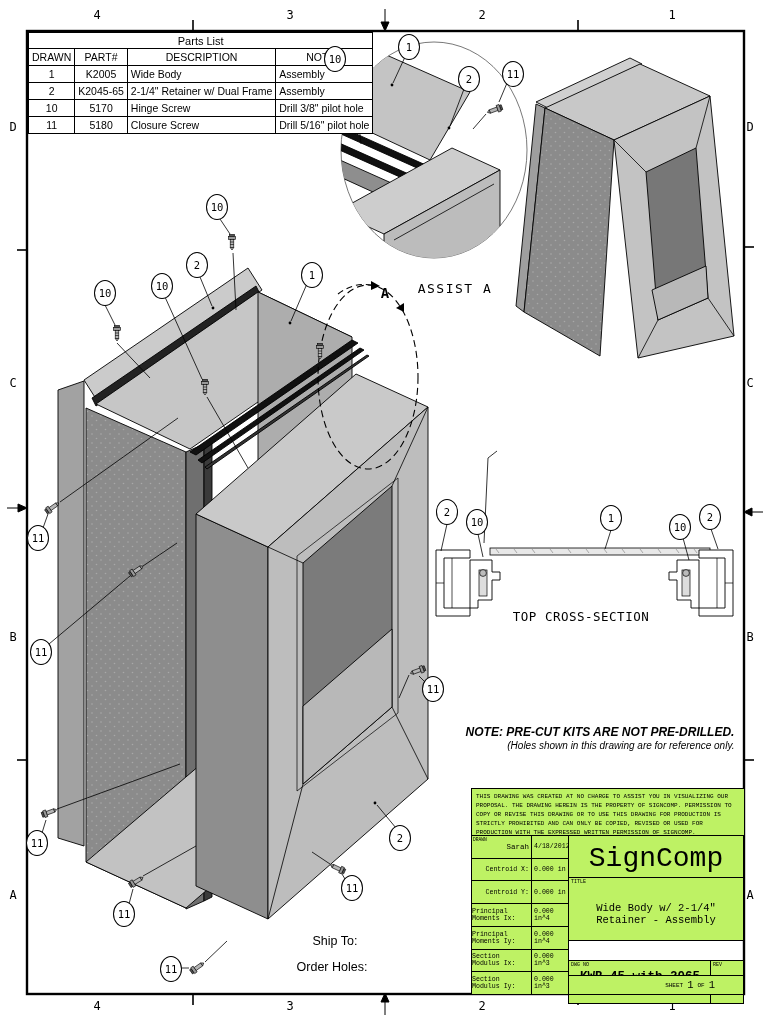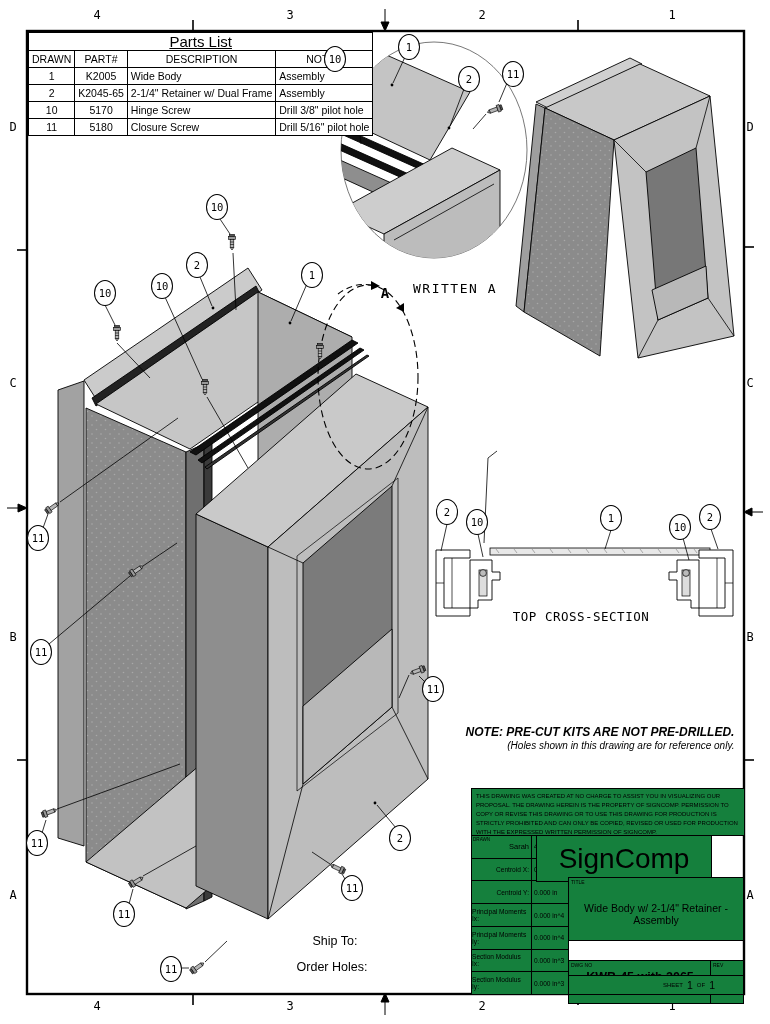--- a/index.html
+++ b/index.html
@@ -20,34 +20,34 @@
   .shipto{position:absolute;font-size:12.5px;transform:translate(-50%,-50%);z-index:5;white-space:nowrap;}
   .hingenote{position:absolute;left:497px;top:441px;width:112px;font-size:11px;line-height:13.4px;
              white-space:pre-line;z-index:5;}
   .noteblock{position:absolute;z-index:5;text-align:right;transform:translate(-50%,0);white-space:nowrap;}
   .notetitle{font-size:12px;font-weight:bold;font-style:italic;}
   .notesub{font-size:10px;line-height:13px;font-style:italic;}
   
   table.parts{position:absolute;left:28px;top:32px;border-collapse:collapse;background:#fff;
               font-size:10.5px;z-index:5;table-layout:fixed;}
   table.parts td{border:1px solid #000;padding:0 3px;height:16px;overflow:hidden;white-space:nowrap;}
-  table.parts .tl{text-align:center;font-size:15px;height:15px;text-decoration:underline;}
+  table.parts .tl{text-align:center;font-size:11px;height:15px;}
   table.parts .hd{text-align:center;}
   table.parts .ctr{text-align:center;}
   
-  .tbx{position:absolute;border:1px solid #000;background:#15803d;box-sizing:border-box;z-index:5;}
+  .tbx{position:absolute;border:1px solid #000;background:#bef264;box-sizing:border-box;z-index:5;font-family:Liberation Mono, monospace;}
   .tb-disclaimer{left:471px;top:788px;width:98px;height:48px;width:274px;font-size:6px;line-height:9px;
                  padding:3px 4px;letter-spacing:0;}
   .tb-props{left:471px;top:835px;width:98px;height:160px;display:flex;flex-direction:column;}
   .prow{flex:1;display:flex;border-bottom:1px solid #000;position:relative;}
   .prow:last-child{border-bottom:none;}
   .plabel{flex:1;font-size:6.6px;display:flex;align-items:center;justify-content:flex-end;padding-right:2px;}
   .pvalue{width:34px;border-left:1px solid #000;font-size:6.6px;display:flex;align-items:center;padding-left:2px;}
   .ptiny{position:absolute;left:1px;top:1px;font-size:4.6px;}
-  .tb-logo{left:536px;top:835px;width:176px;height:47px;display:flex;align-items:center;justify-content:center;
+  .tb-logo{left:568px;top:835px;width:176px;height:47px;display:flex;align-items:center;justify-content:center;
            font-size:28px;letter-spacing:0px;}
   .tb-title{left:568px;top:877px;width:176px;height:64px;}
   .tb-title .val{margin-top:24px;text-align:center;font-size:10.5px;}
   .tb-dwg{left:568px;top:960px;width:176px;height:44px;}
   .tb-dwg .val{margin-top:9px;text-align:center;width:142px;font-size:12.5px;font-weight:bold;}
   .revbox{position:absolute;right:0;top:0;width:33px;height:100%;border-left:1px solid #000;box-sizing:border-box;}
   .boxlabel{position:absolute;left:2px;top:1px;font-size:5px;}
   .tb-sheet{left:568px;top:975px;width:176px;height:20px;display:flex;align-items:center;
             justify-content:flex-end;padding-right:26px;box-sizing:border-box;}
   .sheetsmall{font-size:6px;margin:0 2px;}
@@ -301,21 +301,21 @@
         <tr>
           <td class="ctr">11</td>
           <td class="ctr">5180</td>
           <td>Closure Screw</td>
           <td>Drill 5/16" pilot hole</td>
         </tr>
       </tbody>
 </table>
 
 <div class="cadlabel viewletter" style="left:385px;top:293px">A</div>
-<div class="cadlabel biglabel" style="left:455px;top:288px">WRITTEN A</div>
+<div class="cadlabel biglabel" style="left:455px;top:288px">ASSIST A</div>
 <div class="cadlabel seclabel" style="left:581px;top:616px">TOP CROSS-SECTION</div>
 <div class="noteblock" style="left:600px;top:725px">
   <div class="notetitle">NOTE: PRE-CUT KITS ARE NOT PRE-DRILLED.</div>
   <div class="notesub">(Holes shown in this drawing are for reference only.</div>
 </div>
 <div class="shipto" style="left:335px;top:941px">Ship To:</div>
 <div class="shipto" style="left:332px;top:967px">Order Holes:</div>
 
 <div class="tbx tb-disclaimer">THIS DRAWING WAS CREATED AT NO CHARGE TO ASSIST YOU IN VISUALIZING OUR PROPOSAL.  THE DRAWING HEREIN IS THE PROPERTY OF SIGNCOMP.  PERMISSION TO COPY OR REVISE THIS DRAWING OR TO USE THIS DRAWING FOR PRODUCTION IS STRICTLY PROHIBITED AND CAN ONLY BE COPIED, REVISED OR USED FOR PRODUCTION WITH THE EXPRESSED WRITTEN PERMISSION OF SIGNCOMP.</div>
 

